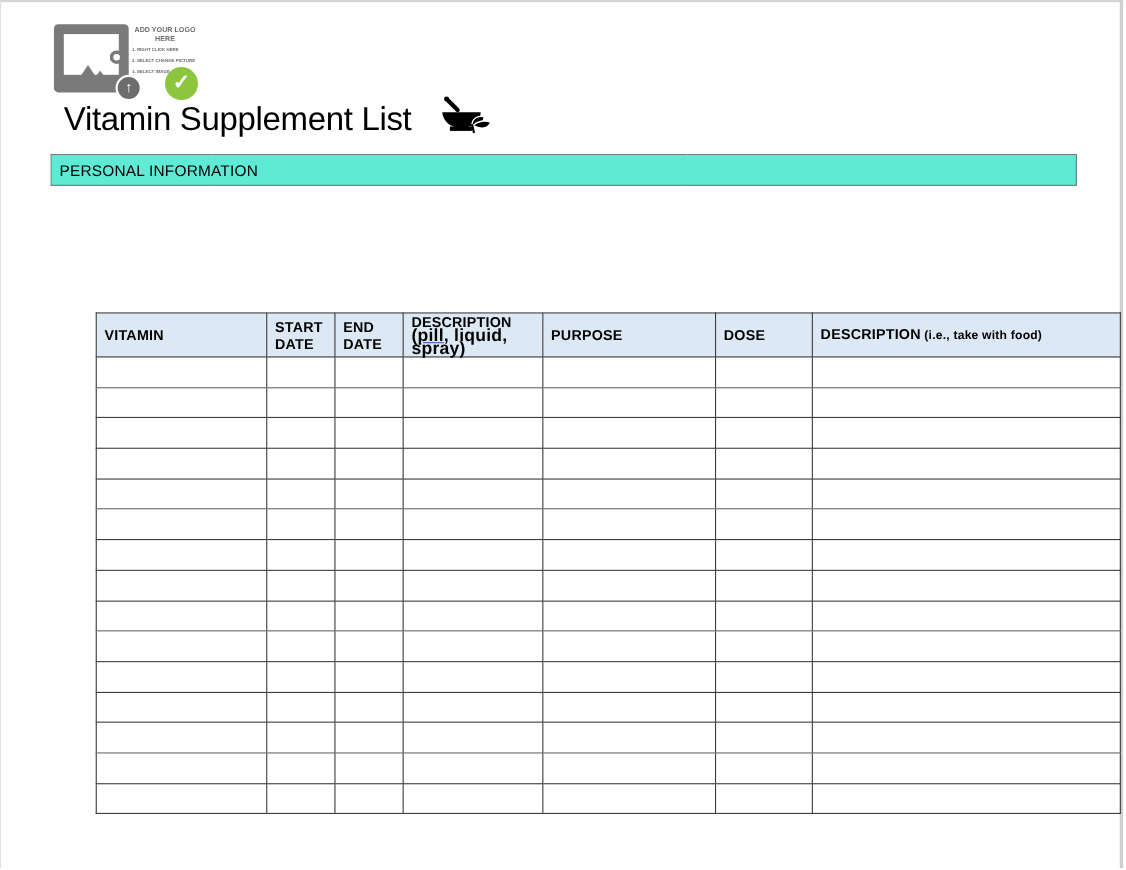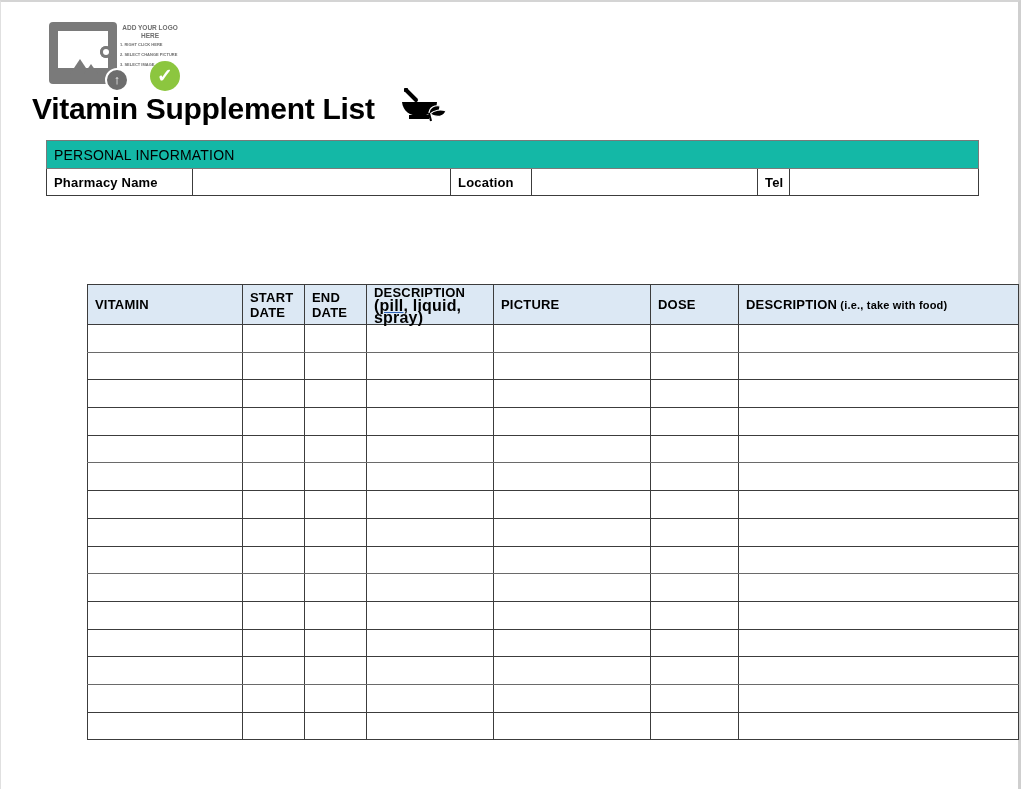--- a/index.html
+++ b/index.html
@@ -44,33 +44,33 @@
     background:#8cc63f; color:#fff; font-size:19px; line-height:30px; text-align:center; font-weight:bold;
   }
   .logo .txt-title {
     position:absolute; left:71px; top:3px; width:64px; font-size:6.5px; font-weight:bold; color:#6e6e6e; text-align:center; line-height:8px;
   }
   .logo .txt-step {
     position:absolute; left:73px; font-size:4px; font-weight:bold; color:#6e6e6e; white-space:nowrap;
   }
 
   .title {
-    position:absolute; left:32px; top:91px; font-size:30px; letter-spacing:-0.3px; line-height:36px;font-weight:bold;
+    position:absolute; left:58px; top:91px; font-size:30px; letter-spacing:-0.3px; line-height:36px;
   }
   .title-icon { position:absolute; left:401px; top:86px; width:46px; height:36px; }
 
   
   .pi { position:absolute; left:46px; top:140px; width:932px; }
   table { border-collapse:collapse; table-layout:fixed; }
   .pi table { width:932px; }
   .pi td {
     border:1px solid #3c3c3c; height:27px; padding:0 0 0 7px; font-size:13px; font-weight:bold;
     box-sizing:border-box; letter-spacing:0.2px;
   }
-  .pi td.hdr { background:#14b8a6; font-weight:normal; font-size:14px; height:28px; border-color:#7a7a7a; }
+  .pi td.hdr { background:#5eead4; font-weight:normal; font-size:14px; height:28px; border-color:#7a7a7a; }
   .pi td.val { font-weight:normal; }
 
   
   .vt { position:absolute; left:46px; top:284px;padding-left:41px; }
   .vt table { width:931px; }
   .vt th {
     background:#dce8f4; border:1px solid #3c3c3c; text-align:left; vertical-align:middle;
     font-size:13px; font-weight:bold; padding:0 0 0 7px; height:34px; line-height:15px; box-sizing:border-box;
     letter-spacing:0.2px;
   }
@@ -119,28 +119,20 @@
         <col style="width:258px">
         <col style="width:81px">
       <col style="width:93px">
         <col style="width:133px">
         <col style="width:32px">
         <col style="width:189px">
     </colgroup>
     <tbody>
         <tr>
       <td class="hdr" colspan="7">PERSONAL INFORMATION</td>
-    </tr>
-    <tr>
-      <td>Pharmacy Name</td>
-      <td class="val"></td>
-      <td>Location</td>
-      <td class="val" colspan="2"></td>
-      <td>Tel</td>
-      <td class="val"></td>
     </tr>
   </tbody>
     </table>
 </div>
 
 <div class="vt">
   <table>
     <colgroup>
       <col style="width:155px">
         <col style="width:62px">
@@ -158,21 +150,21 @@
           <span>DATE</span>
         </th>
         <th>
           <span>END</span><br>
           <span>DATE</span>
         </th>
         <th>
           <span>DESCRIPTION</span>
           <span class="sub"><span>(</span><span class="u">pill</span><span>, liquid, spray)</span></span>
         </th>
-        <th><span>PICTURE</span></th>
+        <th><span>PURPOSE</span></th>
         <th><span>DOSE</span></th>
         <th><span>DESCRIPTION</span><span class="ins-sub"> (i.e., take with food)</span></th>
       </tr>
     </thead>
     <tbody id="vt-body">
         <tr>
           <td></td>
           <td></td>
           <td></td>
           <td></td>

